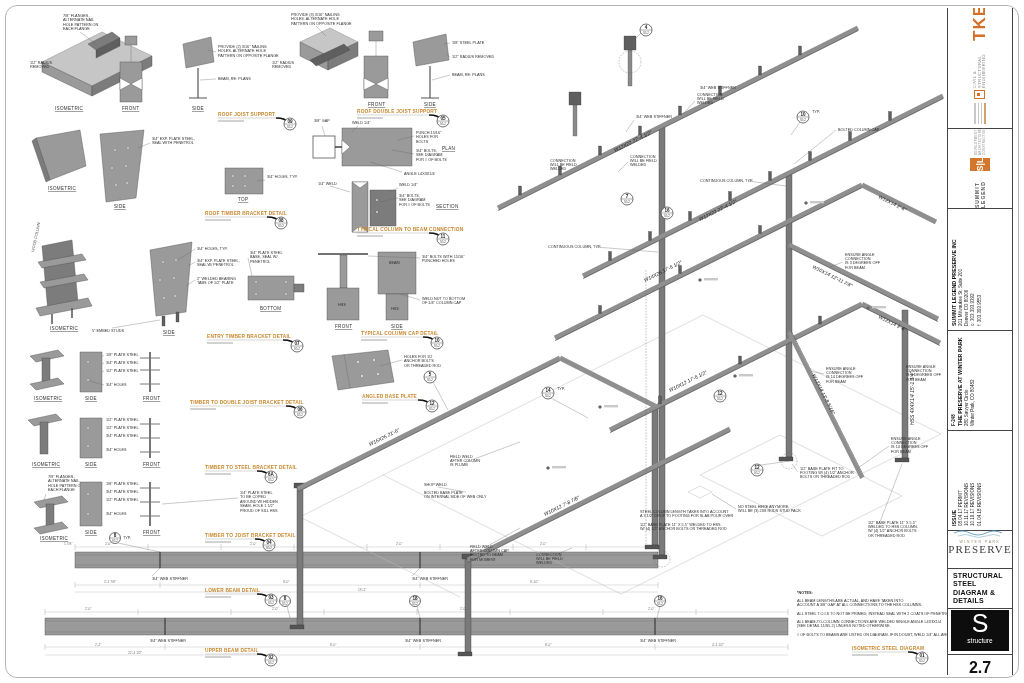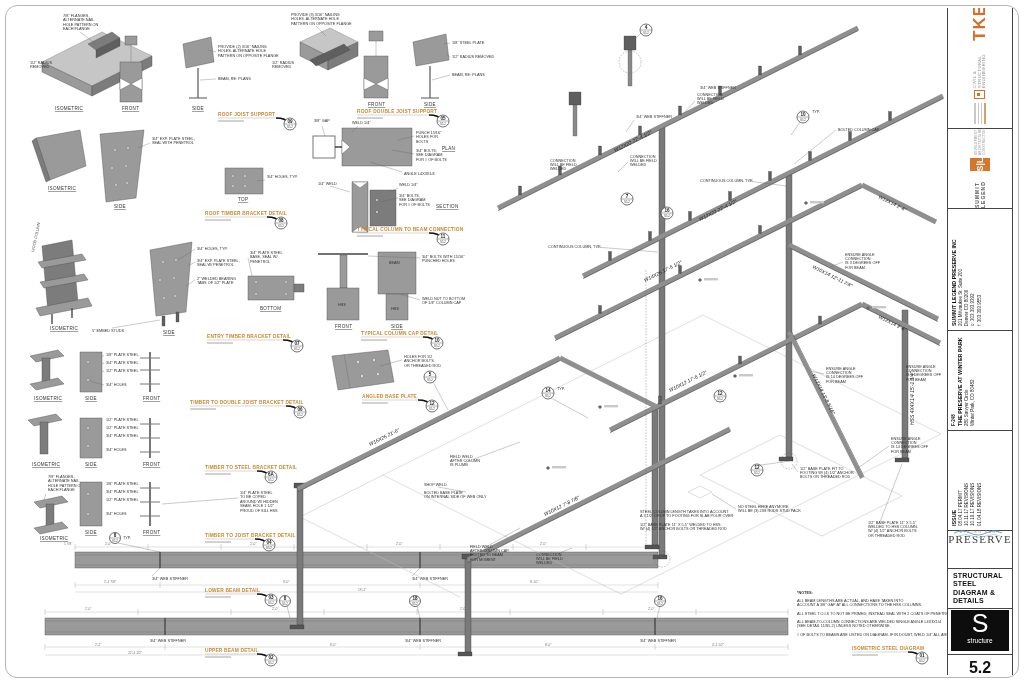--- a/index.html
+++ b/index.html
@@ -772,21 +772,21 @@
     <div class="rot" style="width:100px;height:64px;transform:rotate(-90deg) translateX(-100px);padding:3px 0 0 4px;">
       <div class="rbold">ISSUE</div>
       <div class="rline">08.04.17 PERMIT</div>
       <div class="rline">10.11.17 REVISIONS</div>
       <div class="rline">10.19.17 REVISIONS</div>
       <div class="rline">01.04.18 REVISIONS</div>
     </div>
   </div>
 
   <div class="sec" style="top:522px;height:38px;">
-    <div style="padding-top:0;">
+    <div style="padding-top:10px;">
       <div class="wp">WINTER PARK</div>
       <div class="pres">PRESERVE</div>
       <svg width="64" height="8">
         <path d="M6,3 q8,-4 16,0 t16,0 t16,0" stroke="#6fa7c7" stroke-width="1" fill="none"></path>
         <path d="M10,6 q8,-3 14,0 t14,0 t14,0" stroke="#9cc3d8" stroke-width=".8" fill="none"></path>
       </svg>
     </div>
   </div>
 
   <div class="sec" style="top:560px;height:40px;">
@@ -794,16 +794,16 @@
   </div>
 
   <div class="sec" style="top:600px;height:46px;">
     <div class="sbox">
       <div class="big">S</div>
       <div class="small">structure</div>
     </div>
   </div>
 
   <div class="sec" style="top:646px;height:29px;border-bottom:none;">
-    <div class="num">5.2</div>
+    <div class="num">2.7</div>
   </div>
 </div>
 </div>
 
 </body></html>

